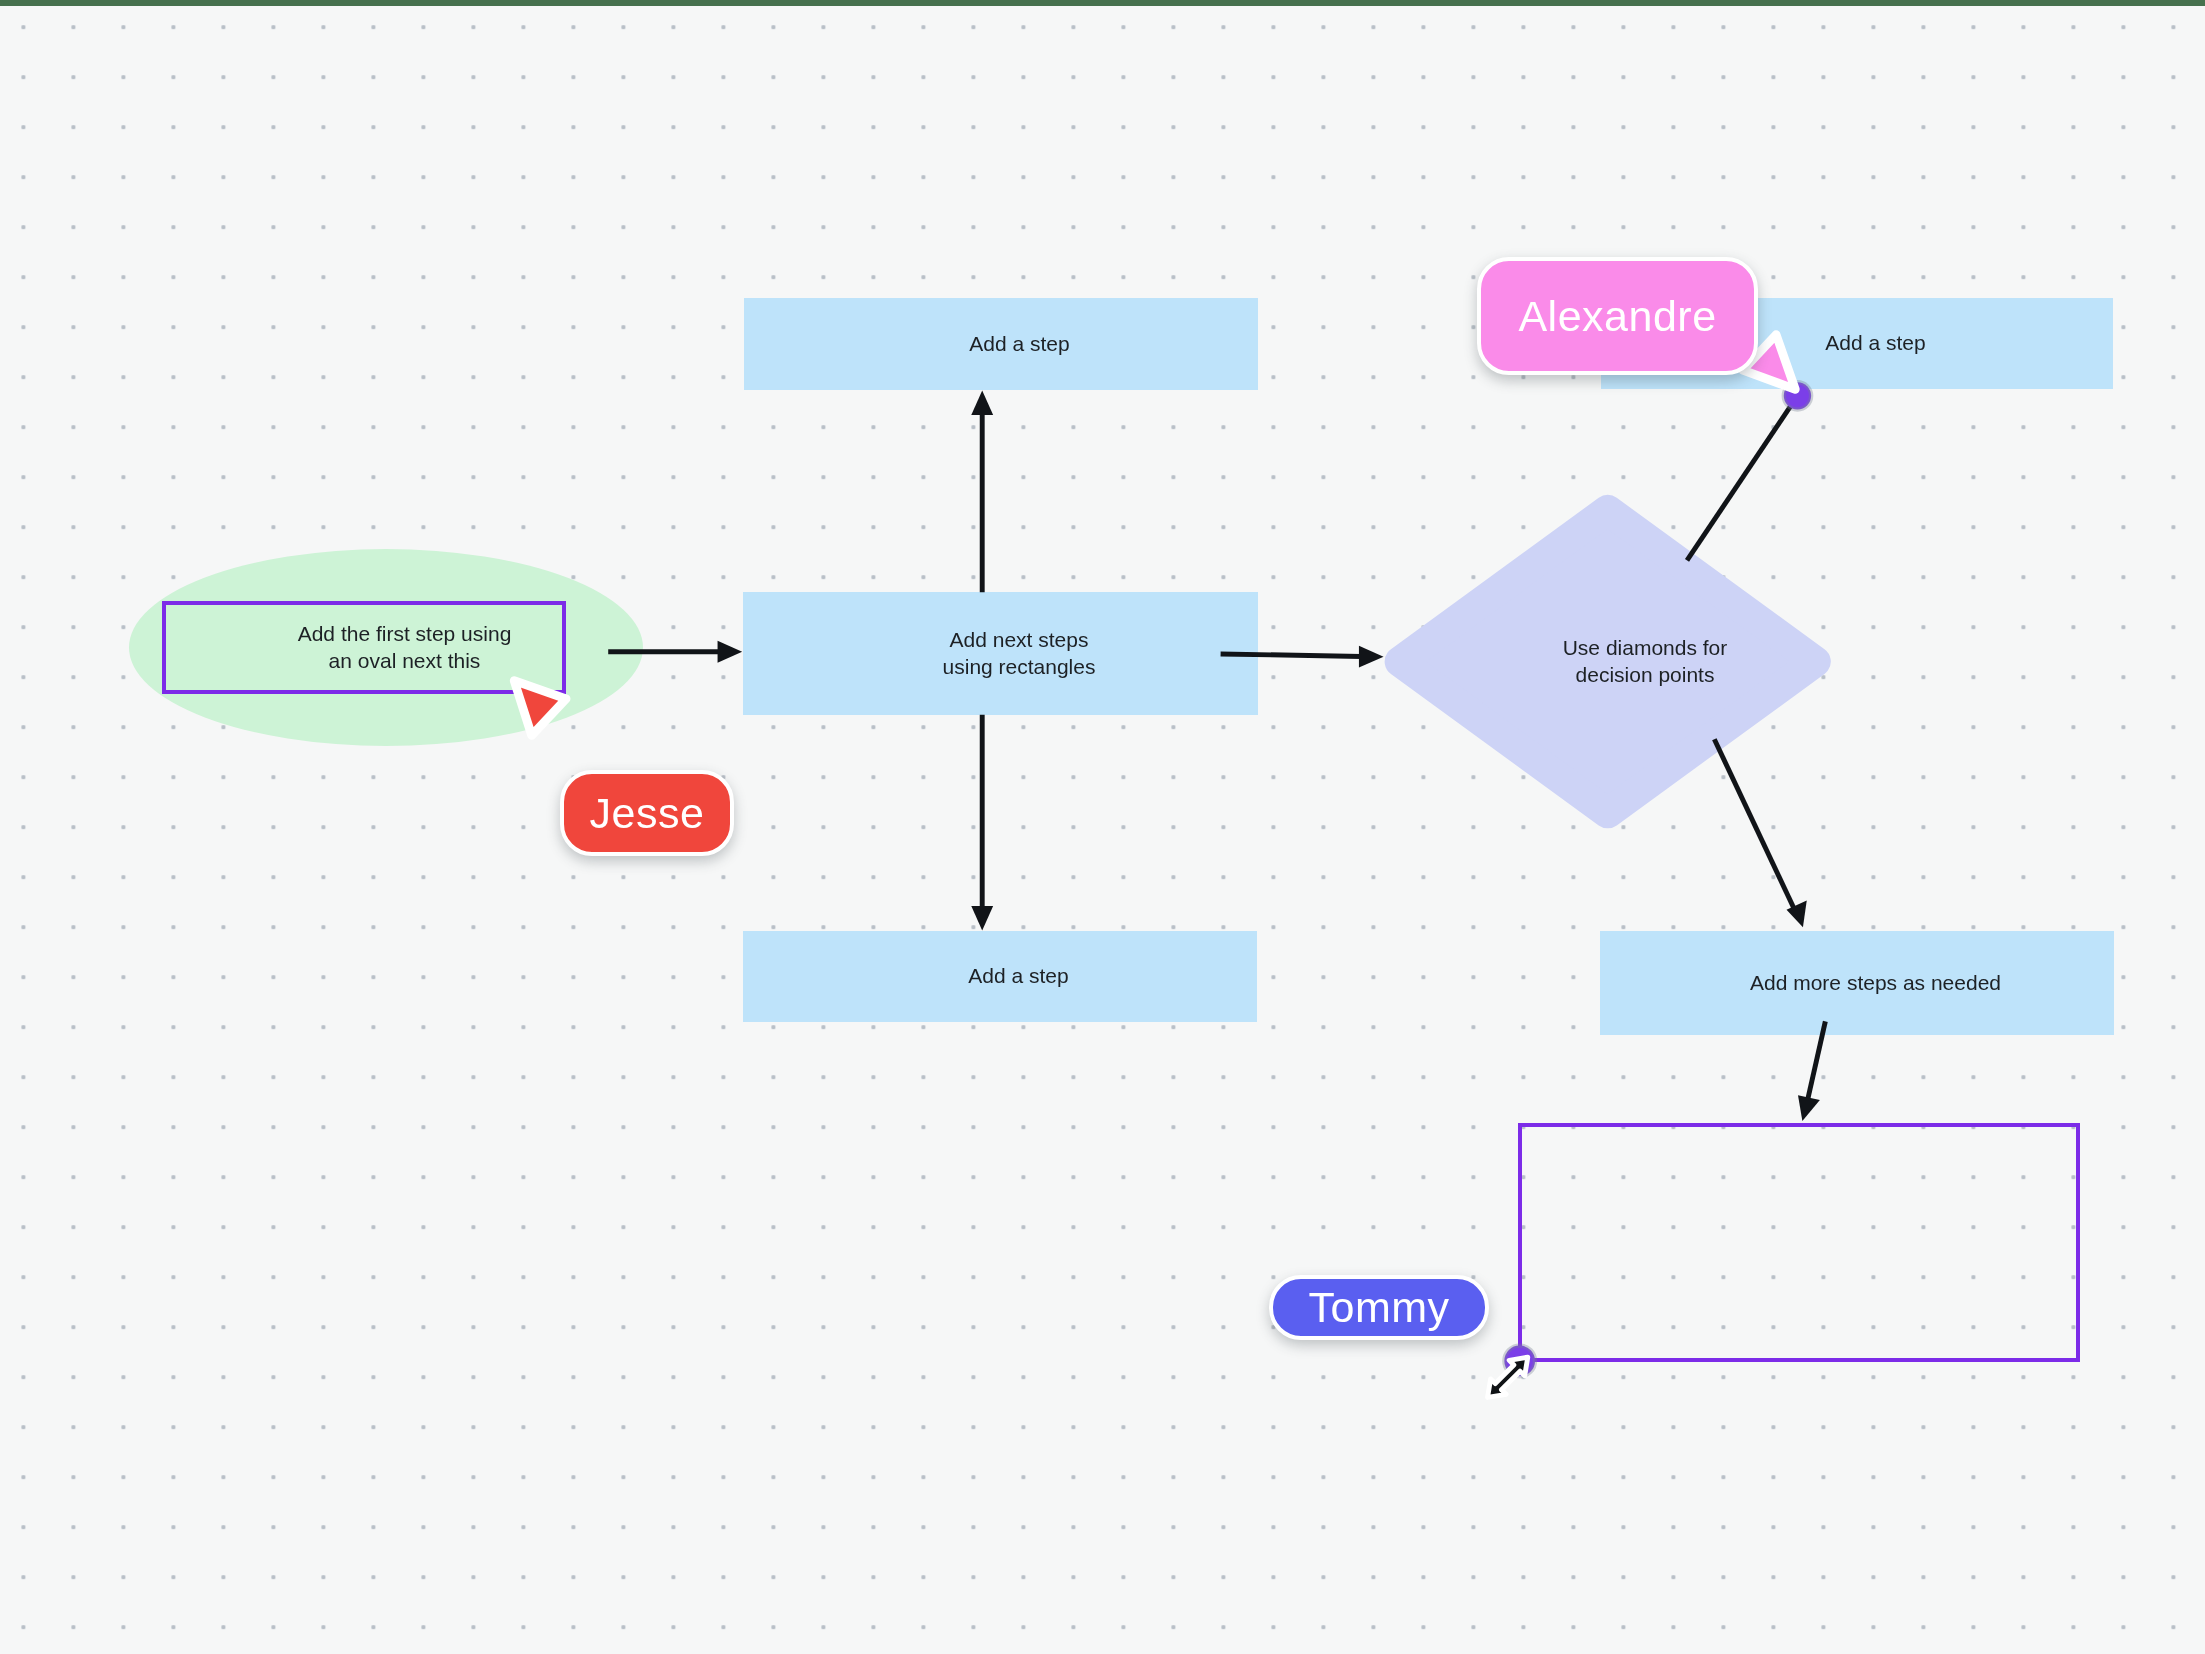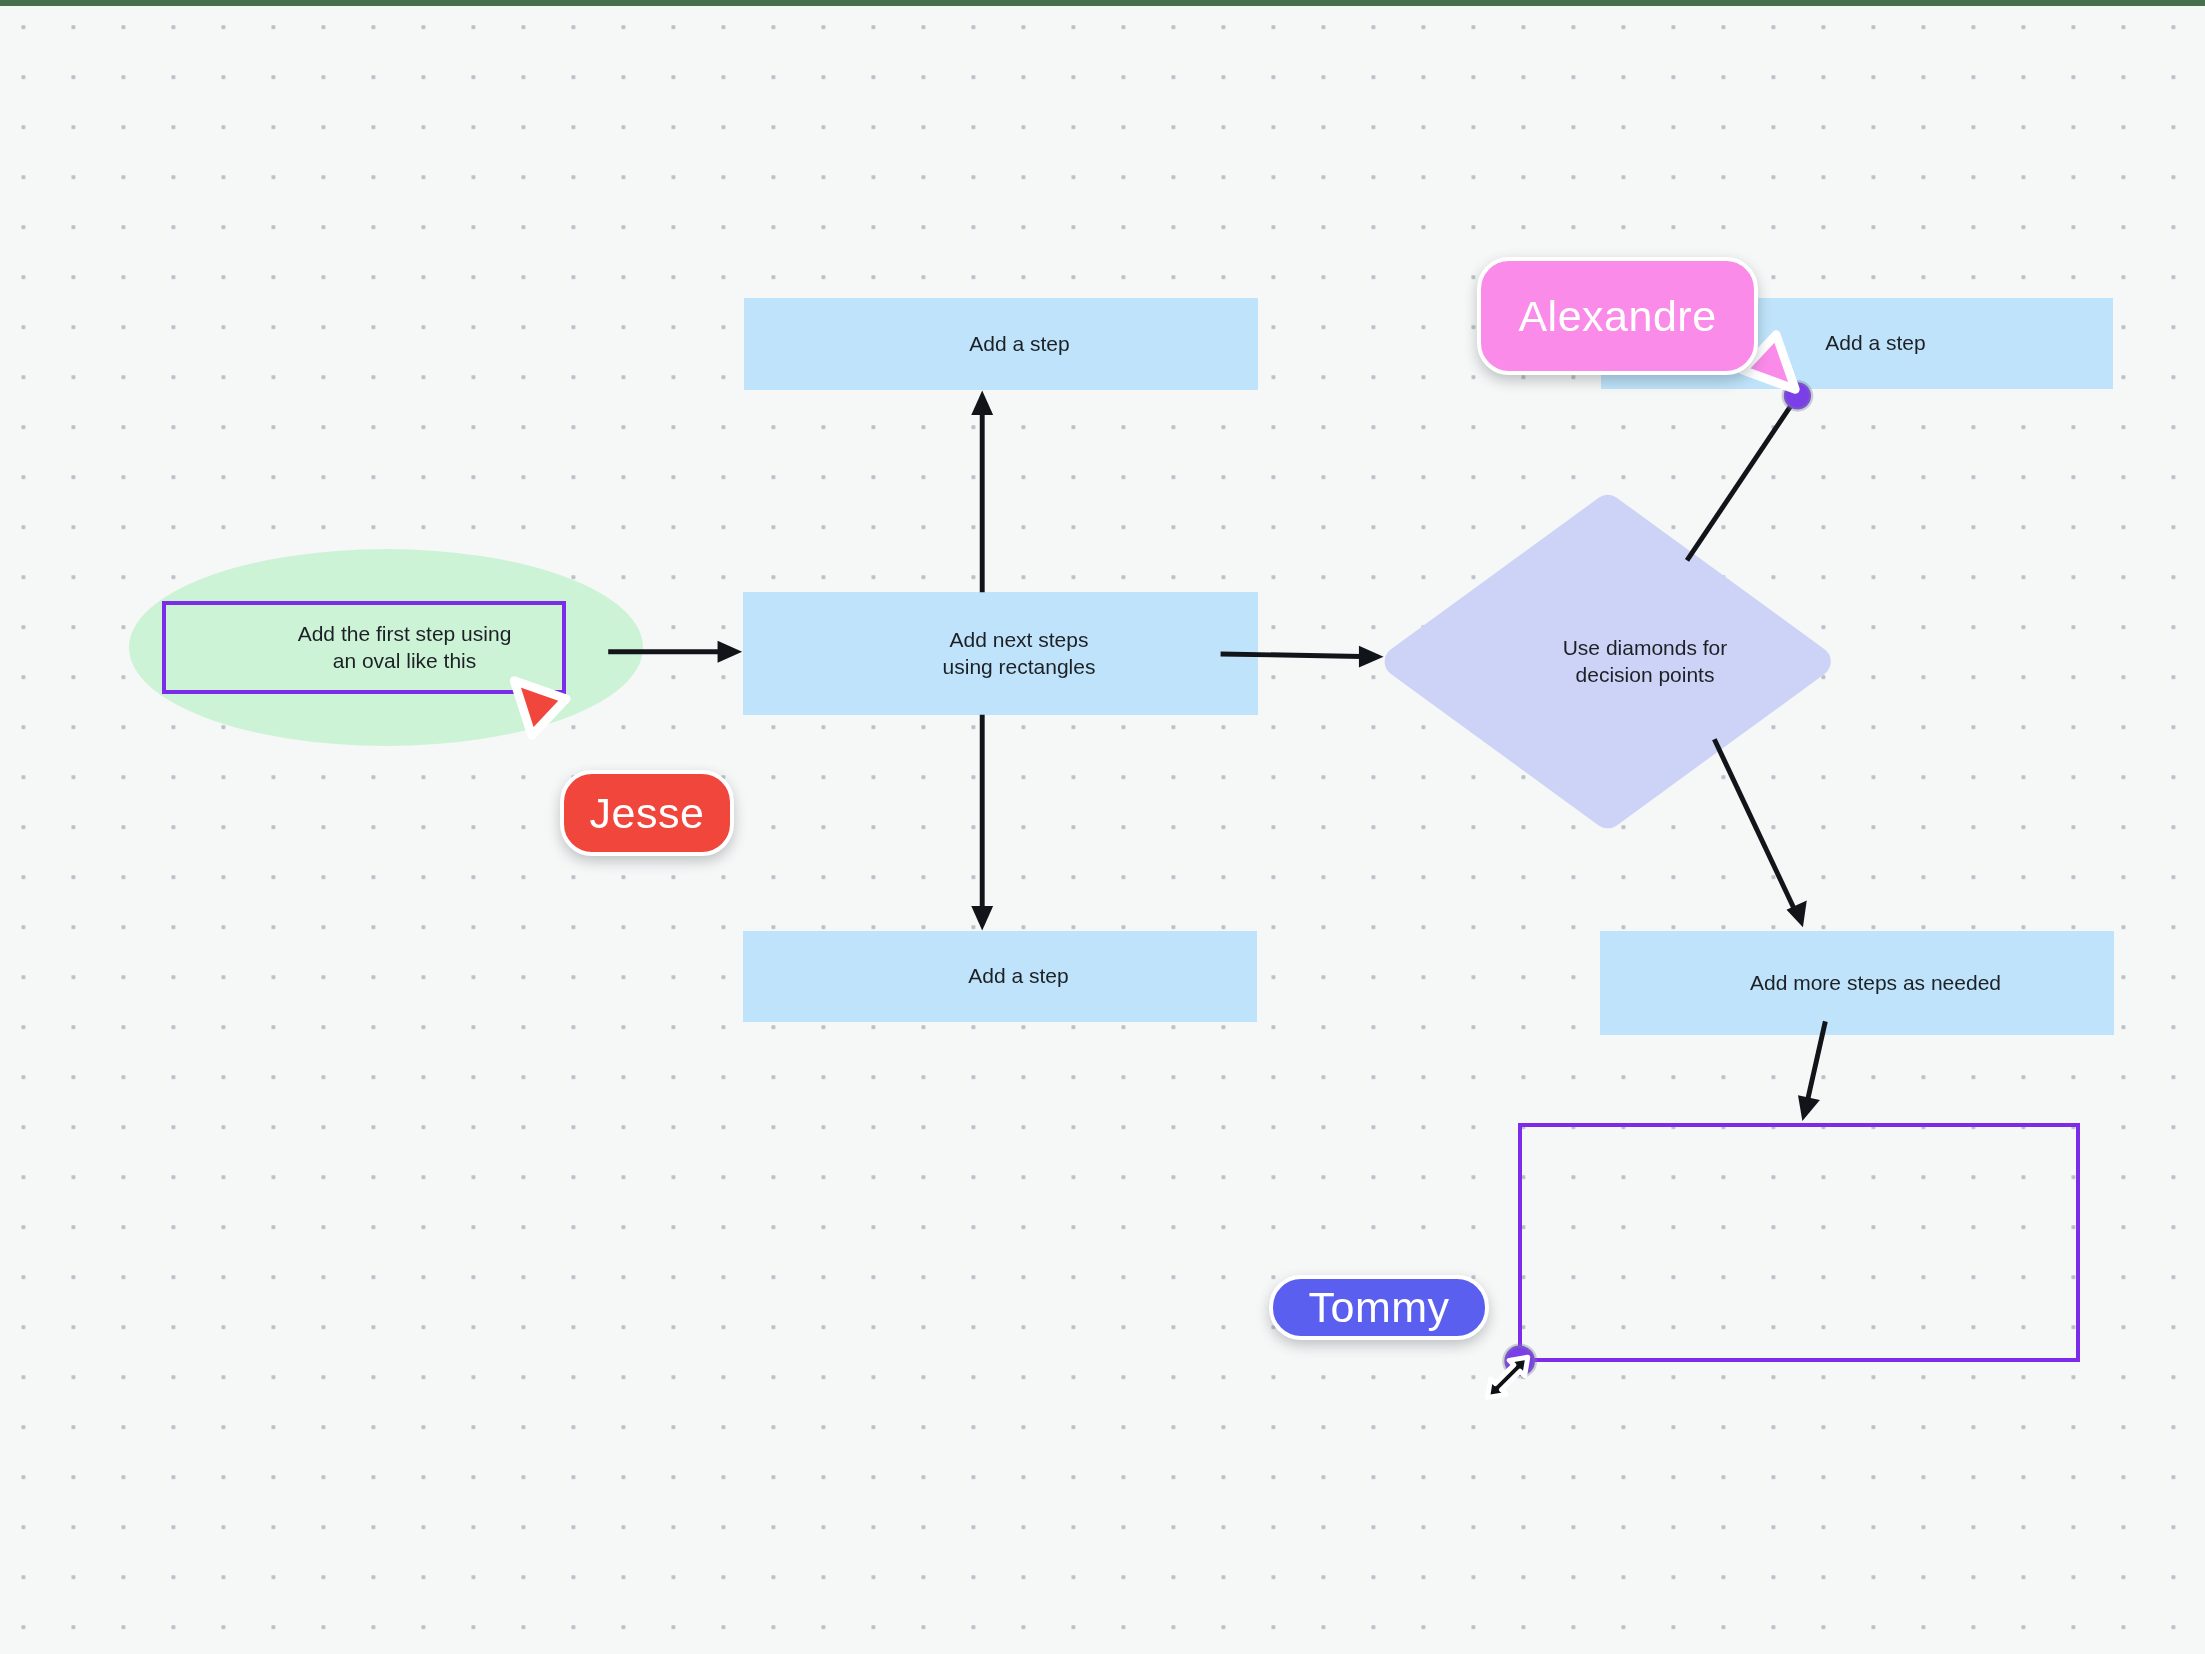--- a/index.html
+++ b/index.html
@@ -51,21 +51,21 @@
   <div class="node rect" style="left:743px;top:592px;width:478px;height:123px;">Add next steps
 using rectangles</div>
 
   <div class="node rect" style="left:743px;top:931px;width:477px;height:91px;">Add a step</div>
 
   <div class="node rect" style="left:1601px;top:298px;width:475px;height:91px;">Add a step</div>
 
   <div class="node rect" style="left:1600px;top:931px;width:477px;height:104px;">Add more steps as needed</div>
 
   <div class="node ellipse green" style="left:129px;top:549px;width:477px;height:197px;">Add the first step using
-an oval like this</div>
+an oval next this</div>
 
 
   <svg class="layer shapes" width="2205" height="1654" viewBox="0 0 4032 3025">
     <polygon points="2560,1210 2940,933 3320,1210 2940,1487" fill="#CDD3F6" stroke="#CDD3F6" stroke-width="56" stroke-linejoin="round"></polygon>
   </svg>
   <div class="node diamond-label" style="left:1414px;top:596px;width:388px;height:131px;">Use diamonds for
 decision points</div>
 
   <svg class="layer" width="2205" height="1654" viewBox="0 0 4032 3025">
     <g stroke="#111418" stroke-width="9" fill="#111418">

